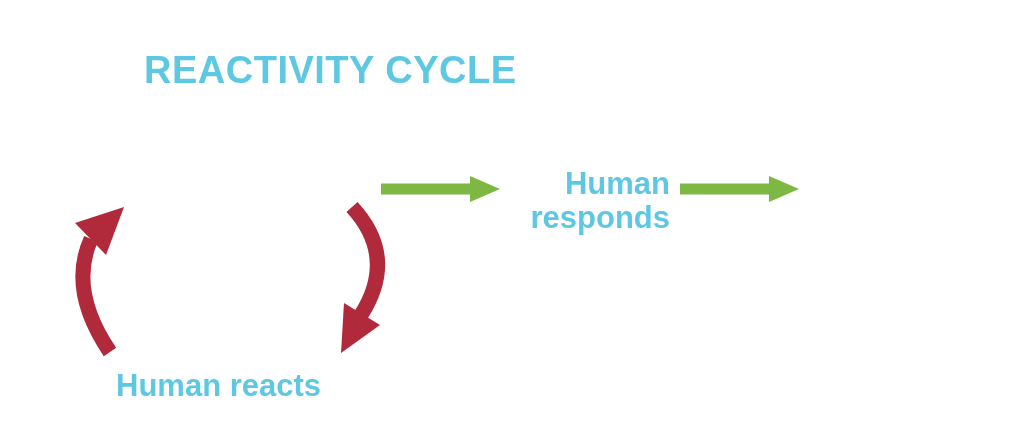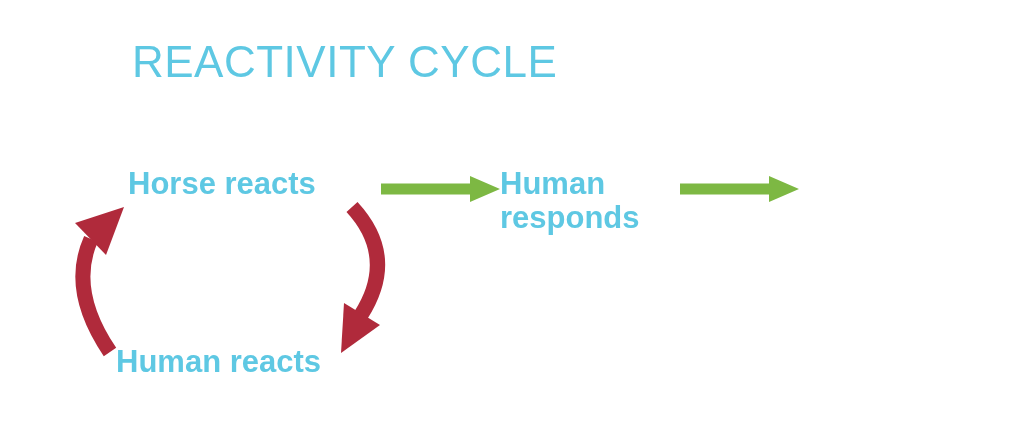--- a/index.html
+++ b/index.html
@@ -12,53 +12,52 @@
     width: 1024px;
     height: 448px;
     background: #ffffff;
     overflow: hidden;
     font-family: "Liberation Sans", sans-serif;
   }
   .title {
     position: absolute;
     left: 128px;
     top: 33px;
-    margin: 4px;
-    font-size: 44px;
-    font-weight: normal;
+    margin: 16px;
+    font-size: 38px;
+    font-weight: bold;
     letter-spacing: 0.5px;
     color: #5EC8E3;
     white-space: nowrap;
   }
   .node {
     position: absolute;
     font-size: 31px;
     font-weight: bold;
     color: #5EC8E3;
     line-height: 34px;
     white-space: nowrap;
   }
   .node.two-line {
     white-space: normal;
-    text-align: left;
+    text-align: right;
     width: 170px;
   }
   .arrow-svg {
     position: absolute;
     display: block;
   }
 </style>
 </head>
 <body>
 
 <div class="canvas">
 
   <h1 class="title">REACTIVITY CYCLE</h1>
 
-  <div class="node" style="left:128px; top:167px;">Horse reacts</div>
 
   <svg class="arrow-svg" style="left:381px; top:176px;" width="120" height="26" viewBox="0 0 120 26">
     <polygon points="0,7.5 89,7.5 89,0 119,13 89,26 89,18.5 0,18.5" fill="#7DB843"></polygon>
   </svg>
 
   <div class="node two-line" style="left:500px; top:167px;">Human responds</div>
 
   <svg class="arrow-svg" style="left:680px; top:176px;" width="120" height="26" viewBox="0 0 120 26">
     <polygon points="0,7.5 89,7.5 89,0 119,13 89,26 89,18.5 0,18.5" fill="#7DB843"></polygon>
   </svg>
@@ -70,15 +69,15 @@
       <path d="M 50 157 Q 8 95 31 44" fill="none" stroke-width="15" stroke="#B02A3B"></path>
       <polygon points="64,12 46,60 15,28" fill="#B02A3B"></polygon>
     </g>
 
     <g>
       <path d="M 292 12 Q 338 62 301 120" fill="none" stroke-width="15" stroke="#B02A3B"></path>
       <polygon points="281,158 320,130 284,108" fill="#B02A3B"></polygon>
     </g>
   </svg>
 
-  <div class="node" style="left:116px; top:345px;">Human reacts</div>
+  <div class="node" style="left:116px; top:369px;">Human reacts</div>
 
 </div>
 
 </body></html>

